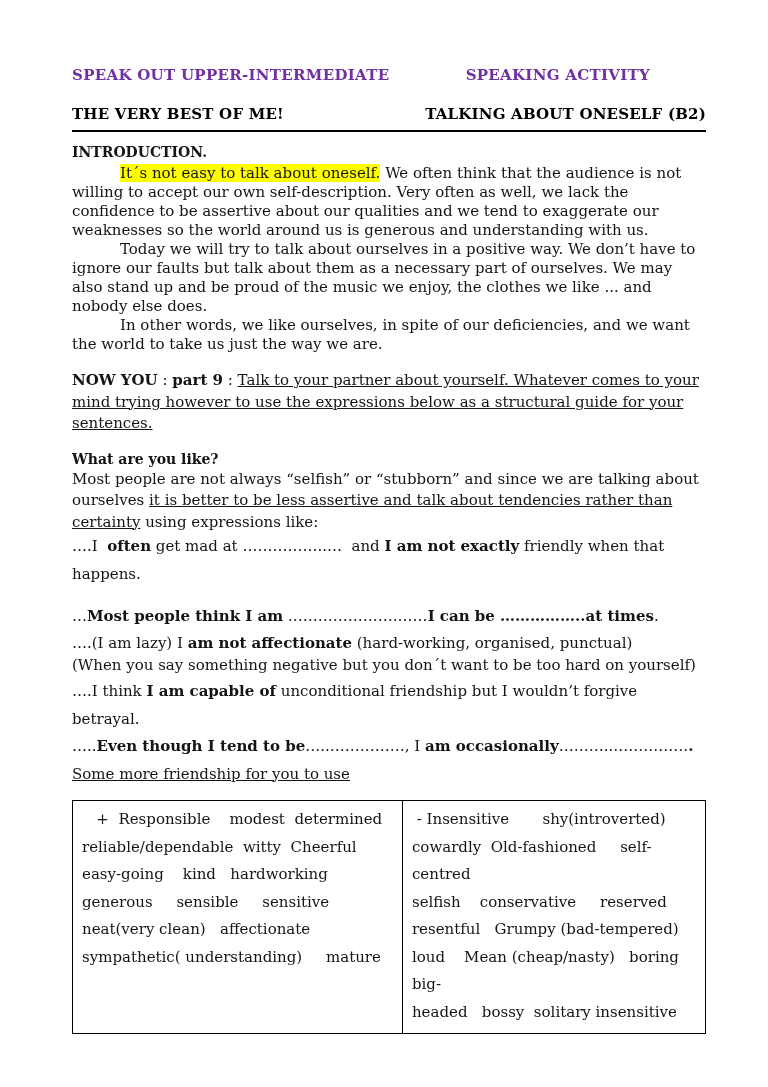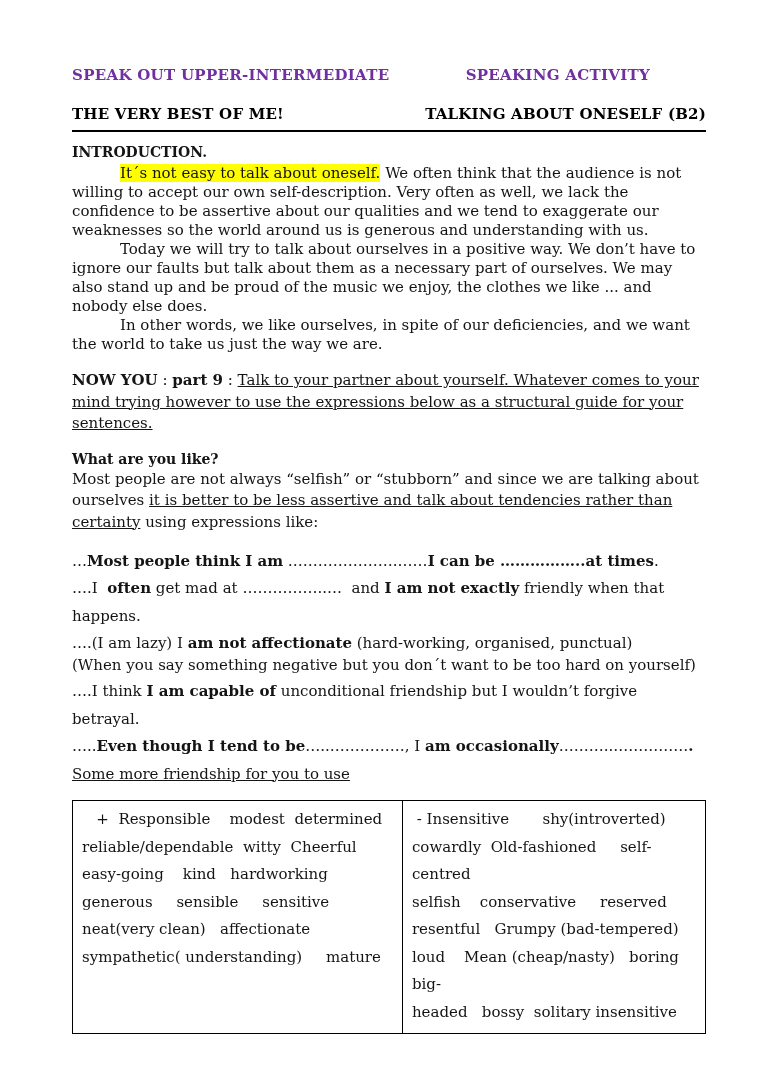--- a/index.html
+++ b/index.html
@@ -66,23 +66,23 @@
 
   <p class="body nowyou"><span class="b">NOW YOU</span><span> : </span><span class="b">part 9</span><span> : </span><span class="u">Talk to your partner about yourself. Whatever comes to your
 mind trying however to use the expressions below as a structural guide for your
 sentences.</span></p>
 
   <div class="sec-heading what-heading">What are you like?</div>
   <p class="body what-para"><span>Most people are not always “selfish” or “stubborn” and since we are talking about
 ourselves </span><span class="u">it is better to be less assertive and talk about tendencies rather than
 certainty</span><span> using expressions like:</span></p>
 
-  <p class="expr first"><span>…</span><span class="b">Most people think I am</span><span> ………………….……</span><span class="b">I can be ……………..at times</span><span>.</span></p>
   <p class="expr two"><span>….I  </span><span class="b">often</span><span> get mad at ……………..…  and </span><span class="b">I am not exactly</span><span> friendly when that
 happens.</span></p>
+  <p class="expr first"><span>…</span><span class="b">Most people think I am</span><span> ………………….……</span><span class="b">I can be ……………..at times</span><span>.</span></p>
   <p class="expr tight"><span>….(I am lazy) I </span><span class="b">am not affectionate</span><span> (hard-working, organised, punctual)
 (When you say something negative but you don´t want to be too hard on yourself)</span></p>
   <p class="expr two"><span>….I think </span><span class="b">I am capable of</span><span> unconditional friendship but I wouldn’t forgive
 betrayal.</span></p>
   <p class="expr"><span>…..</span><span class="b">Even though I tend to be</span><span>…..……………, I </span><span class="b">am occasionally</span><span>………..……………</span><span class="b">.</span></p>
   <p class="expr"><span class="u">Some more friendship for you to use</span></p>
 
   <table class="adj-table">
     <tbody>
         <tr>

